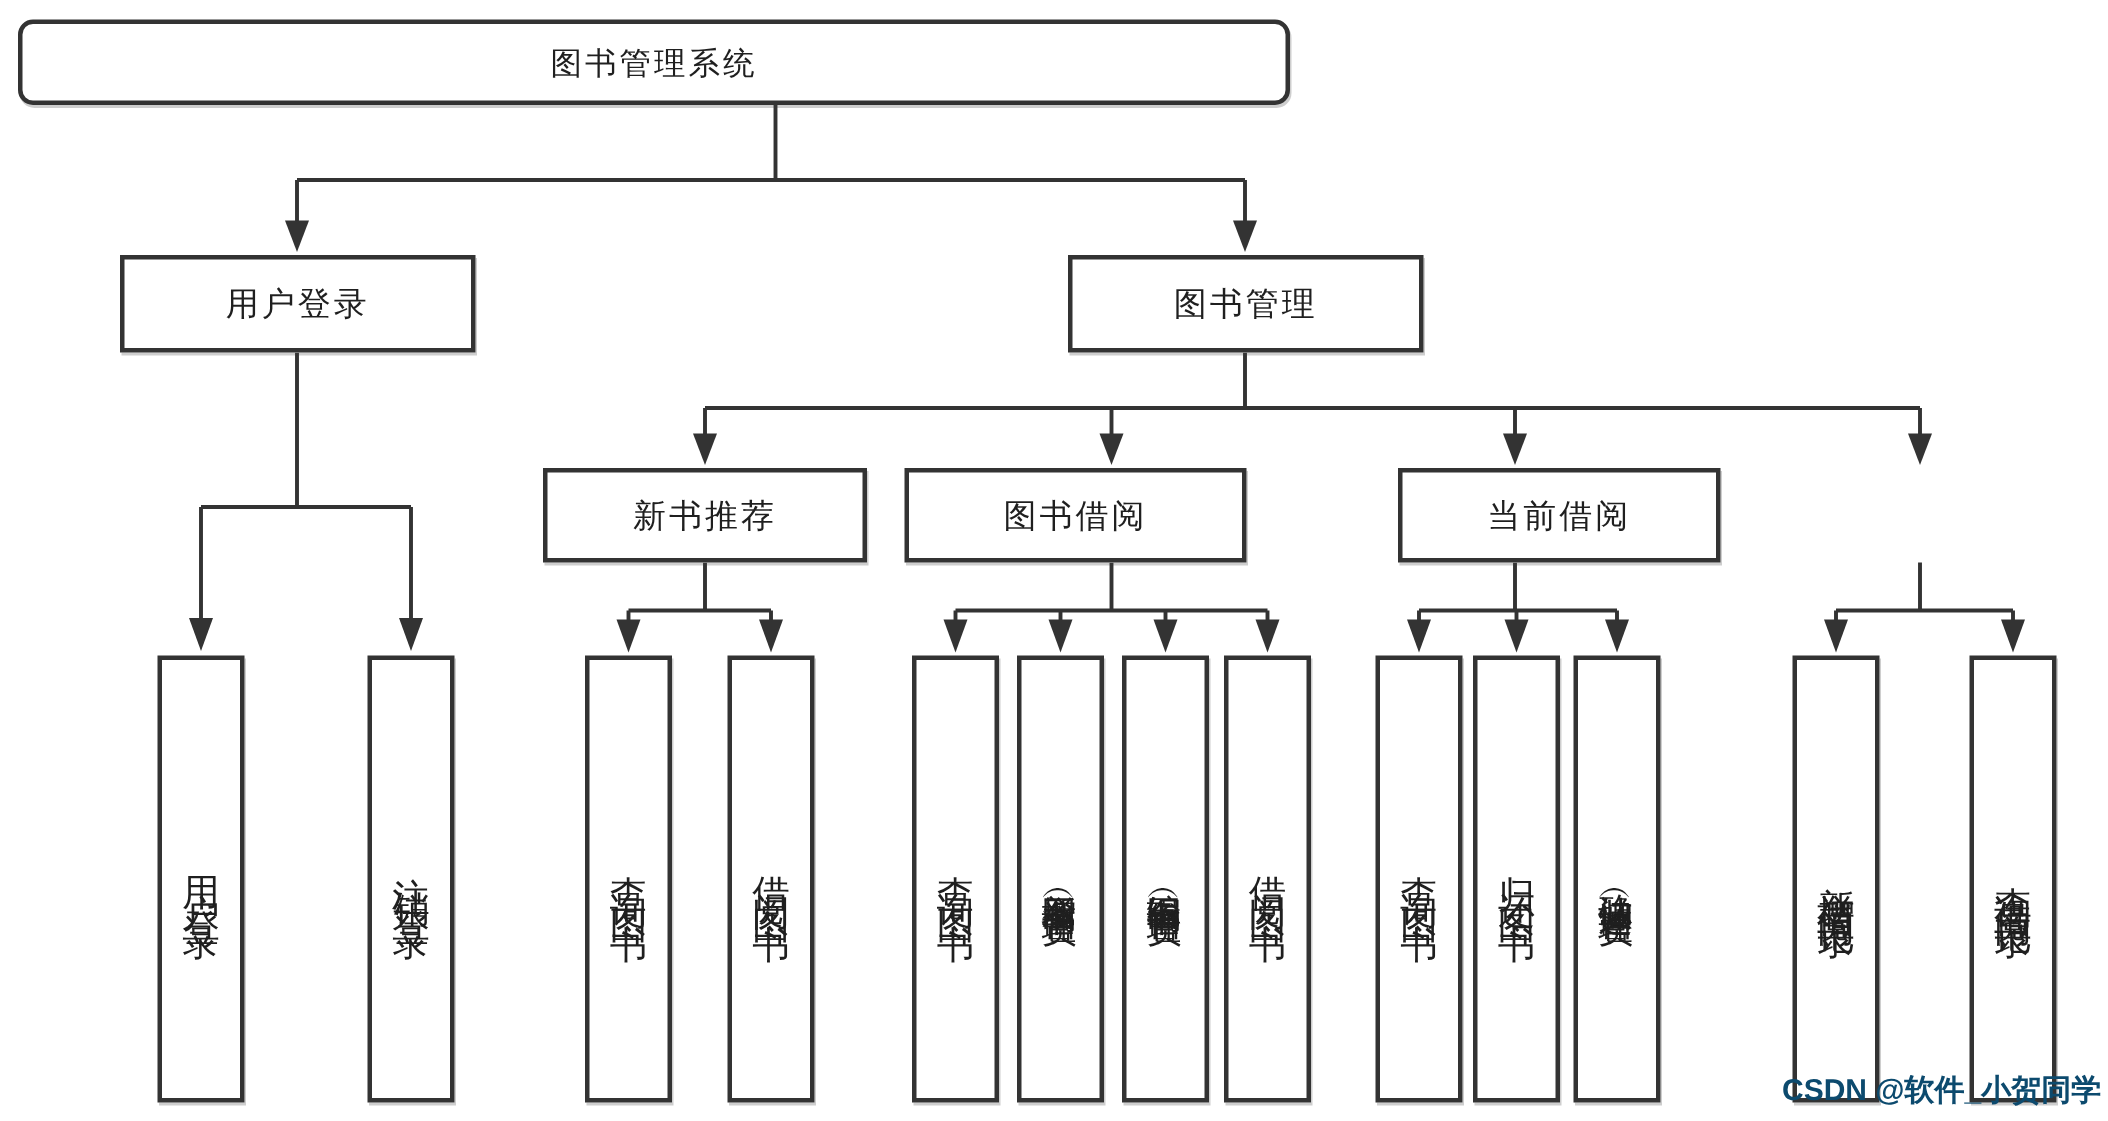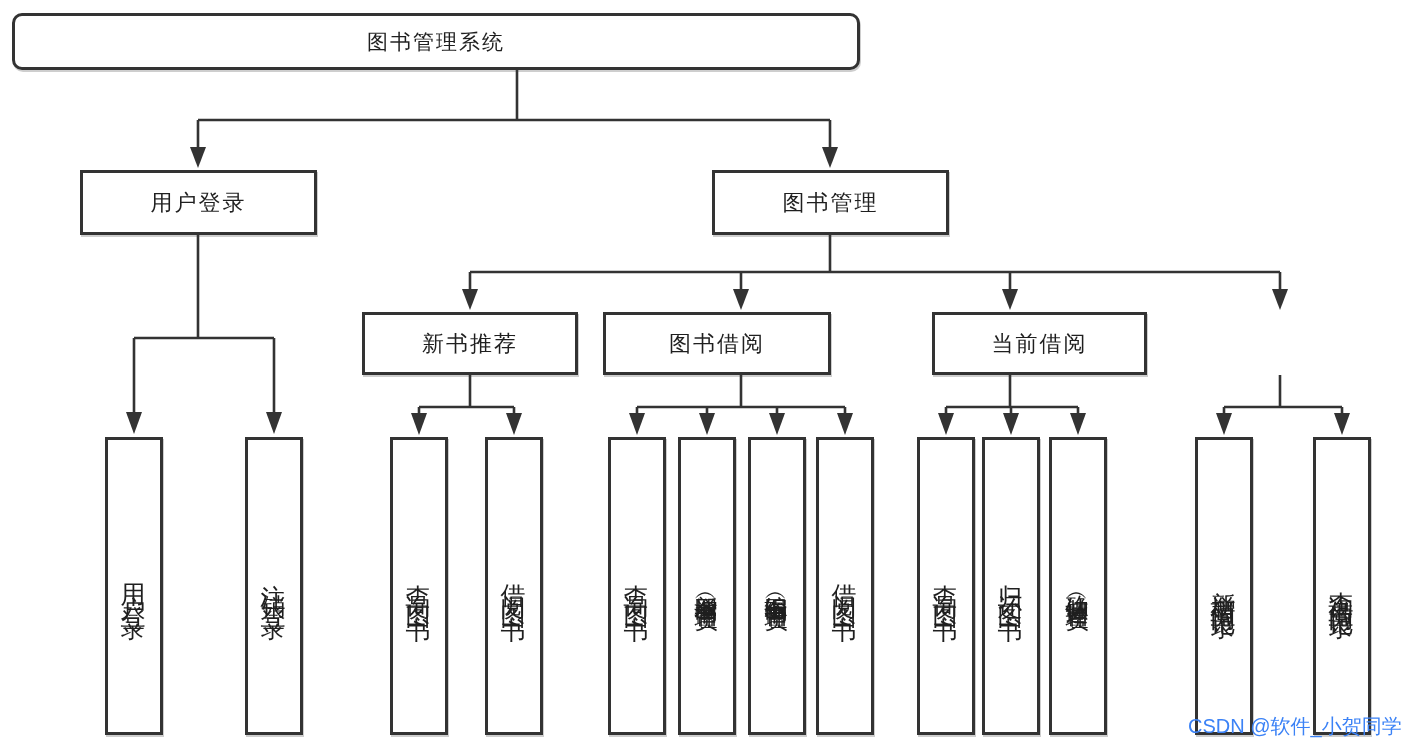--- a/index.html
+++ b/index.html
@@ -54,23 +54,24 @@
     letter-spacing: 11px;
     white-space: nowrap;
   }
   .leaf .lbl.sp-mid { letter-spacing: 5px; }
   .leaf .lbl.sp-long { letter-spacing: 2px; font-size: 23px; }
   #watermark {
     position: absolute;
     left: 1188px; top: 713px;
     width: 210px;
     font-size: 20px;
-    color: #3b82f6;
+    color: #0c4a6e;
     letter-spacing: 0px;
     white-space: nowrap;
+    font-weight: bold;
   }
 </style>
 </head>
 <body>
 
 <div id="stage">
 
   <svg id="wires" viewBox="0 0 1405 747" xmlns="http://www.w3.org/2000/svg">
     <g stroke="#333333" stroke-width="2.6" fill="none">
 

